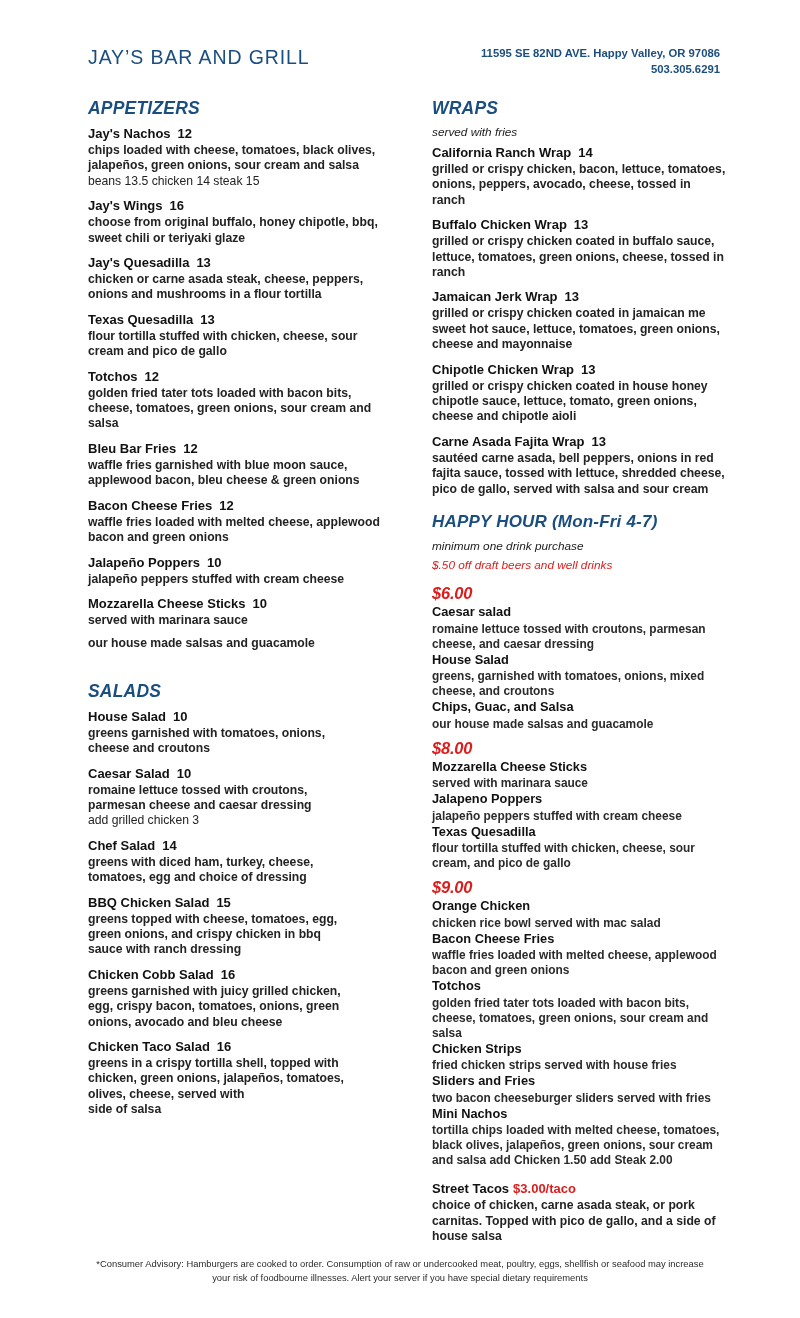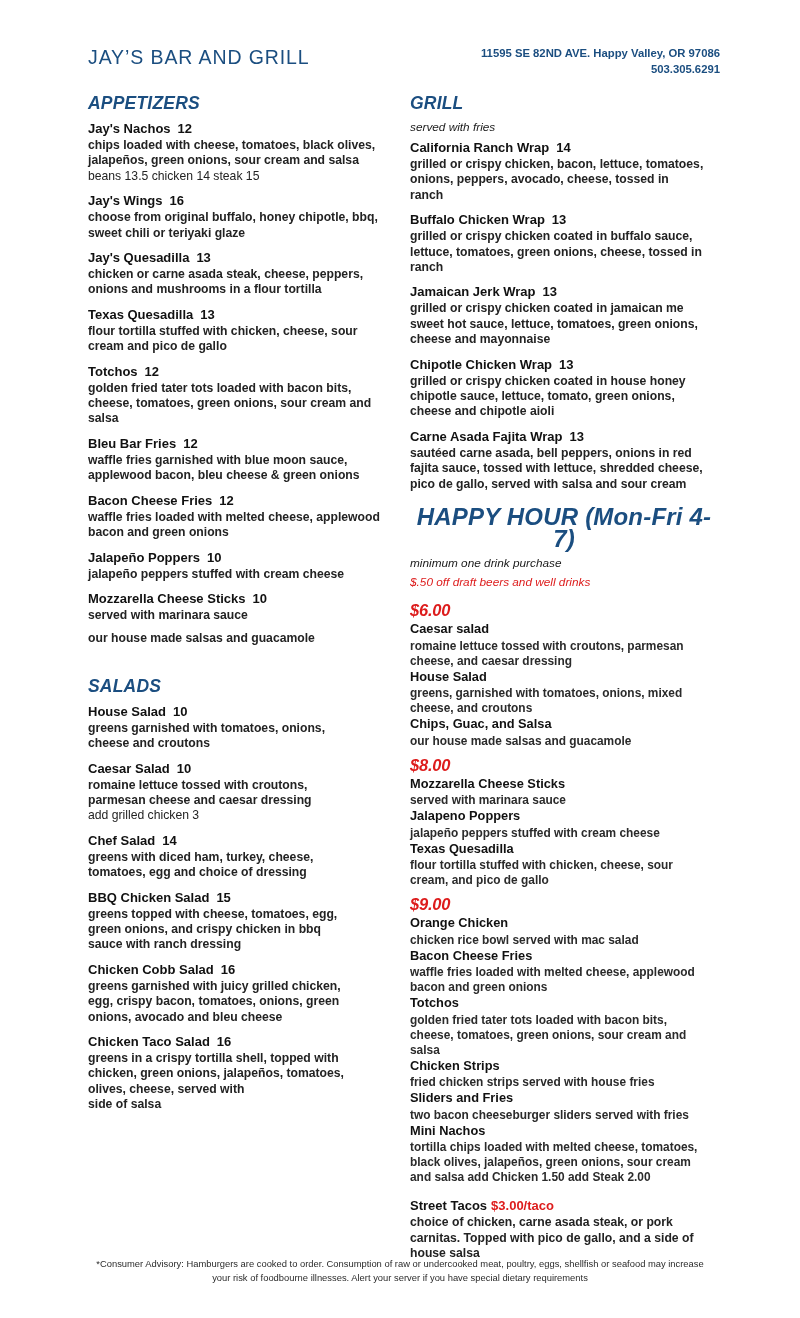--- a/index.html
+++ b/index.html
@@ -42,41 +42,41 @@
     color: #1b4e80;
     font-size: 11.3px;
     font-weight: 700;
     line-height: 15.5px;
     padding-top: 2px;
   }
 
   
   .columns {
     display: flex;
-    gap: 14px;
+    gap: 36px;
+    margin-top: 5px;
   }
   .col {
     width: 308px;
     flex: 0 0 308px;
   }
 
   
   .section-head {
     color: #1b4e80;
     font-weight: 700;
     font-style: italic;
     font-size: 17.5px;
     letter-spacing: 0.2px;
     margin: 0 0 6px 0;
     line-height: 22px;
   }
   .section-head.hh {
-    font-size: 24px;
+    font-size: 17px;
     margin-top: 14px;
-    text-align: center;
   }
   .section-sub {
     font-style: italic;
     font-size: 11.8px;
     line-height: 15px;
     margin: 0 0 4px 0;
     color: #1a1a1a;
   }
   .section-sub.red {
     color: #dd1c1c;
@@ -255,21 +255,21 @@
 chicken, green onions, jalapeños, tomatoes,
 olives, cheese, served with
 side of salsa</div>
           </div>
         </div>
 
     </div>
 
     <div class="col">
 
-      <h2 class="section-head">GRILL</h2>
+      <h2 class="section-head">WRAPS</h2>
       <div class="section-sub">served with fries</div>
       <div id="wraps-list">
           <div class="item">
             <div class="item-name"><span>California Ranch Wrap</span><span class="price">14</span></div>
             <div class="item-desc">grilled or crispy chicken, bacon, lettuce, tomatoes,
 onions, peppers, avocado, cheese, tossed in
 ranch</div>
           </div>
           <div class="item">
             <div class="item-name"><span>Buffalo Chicken Wrap</span><span class="price">13</span></div>

